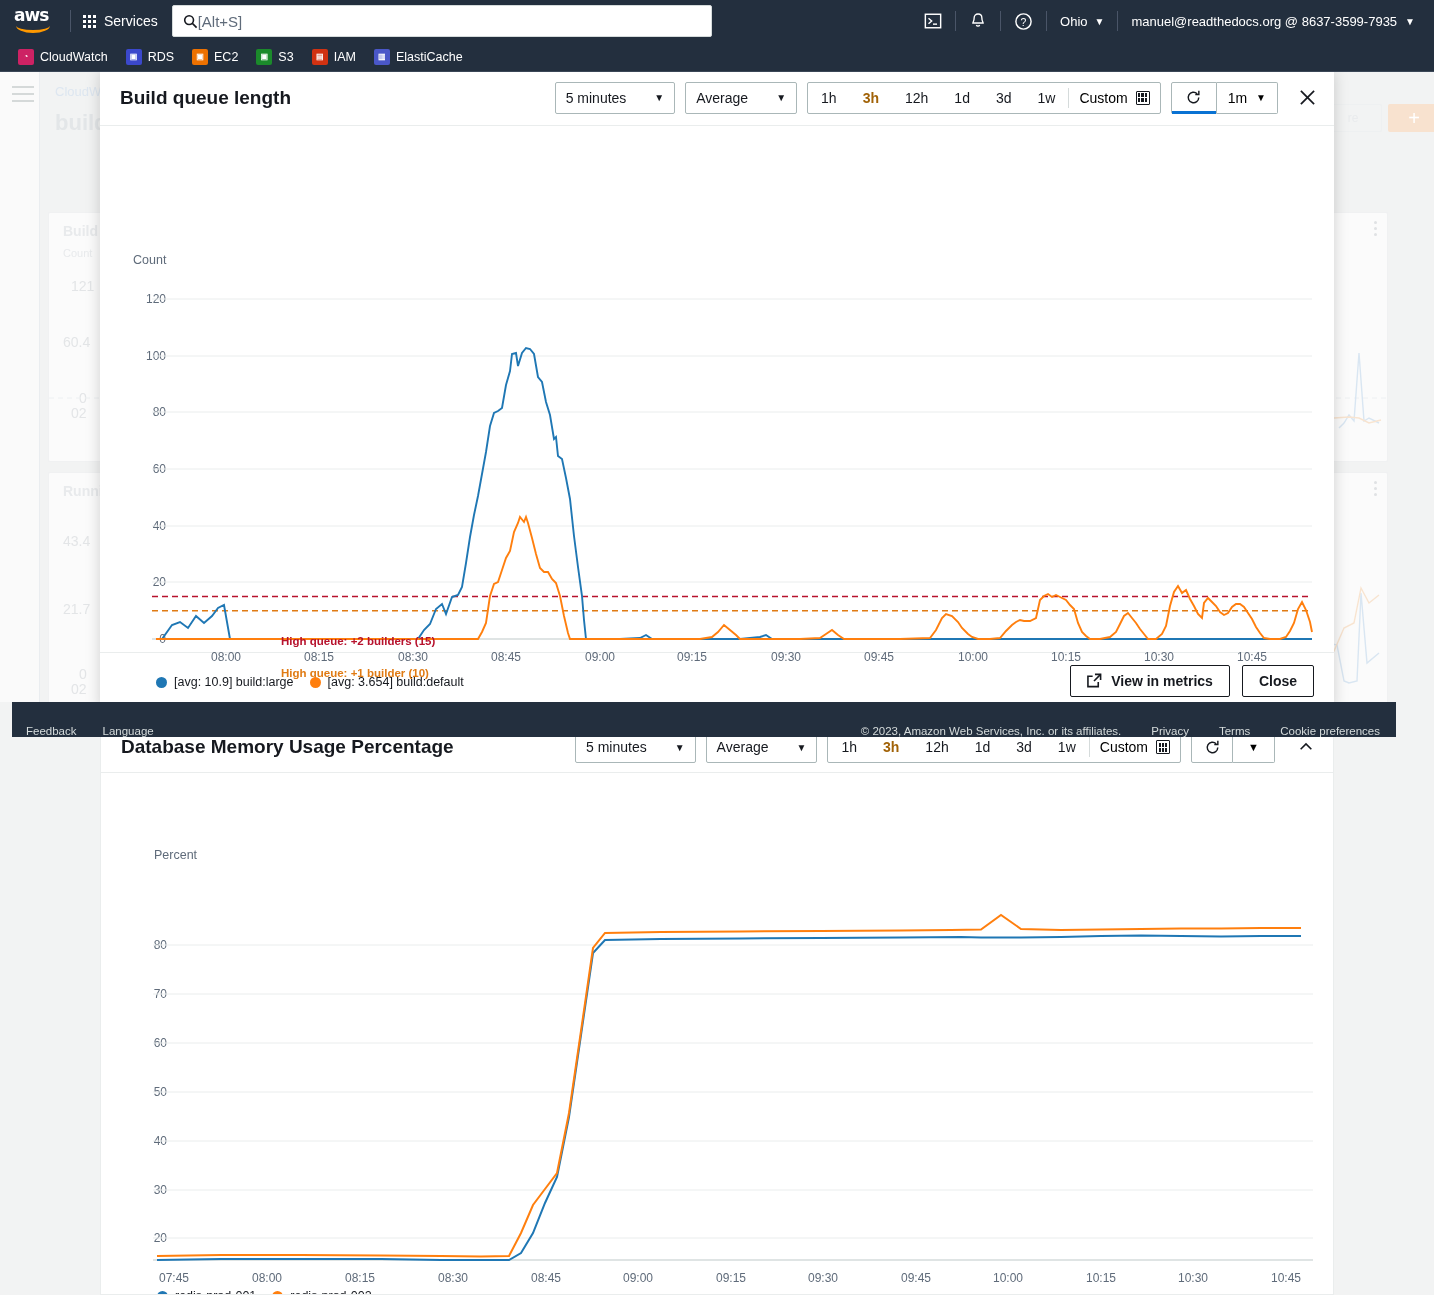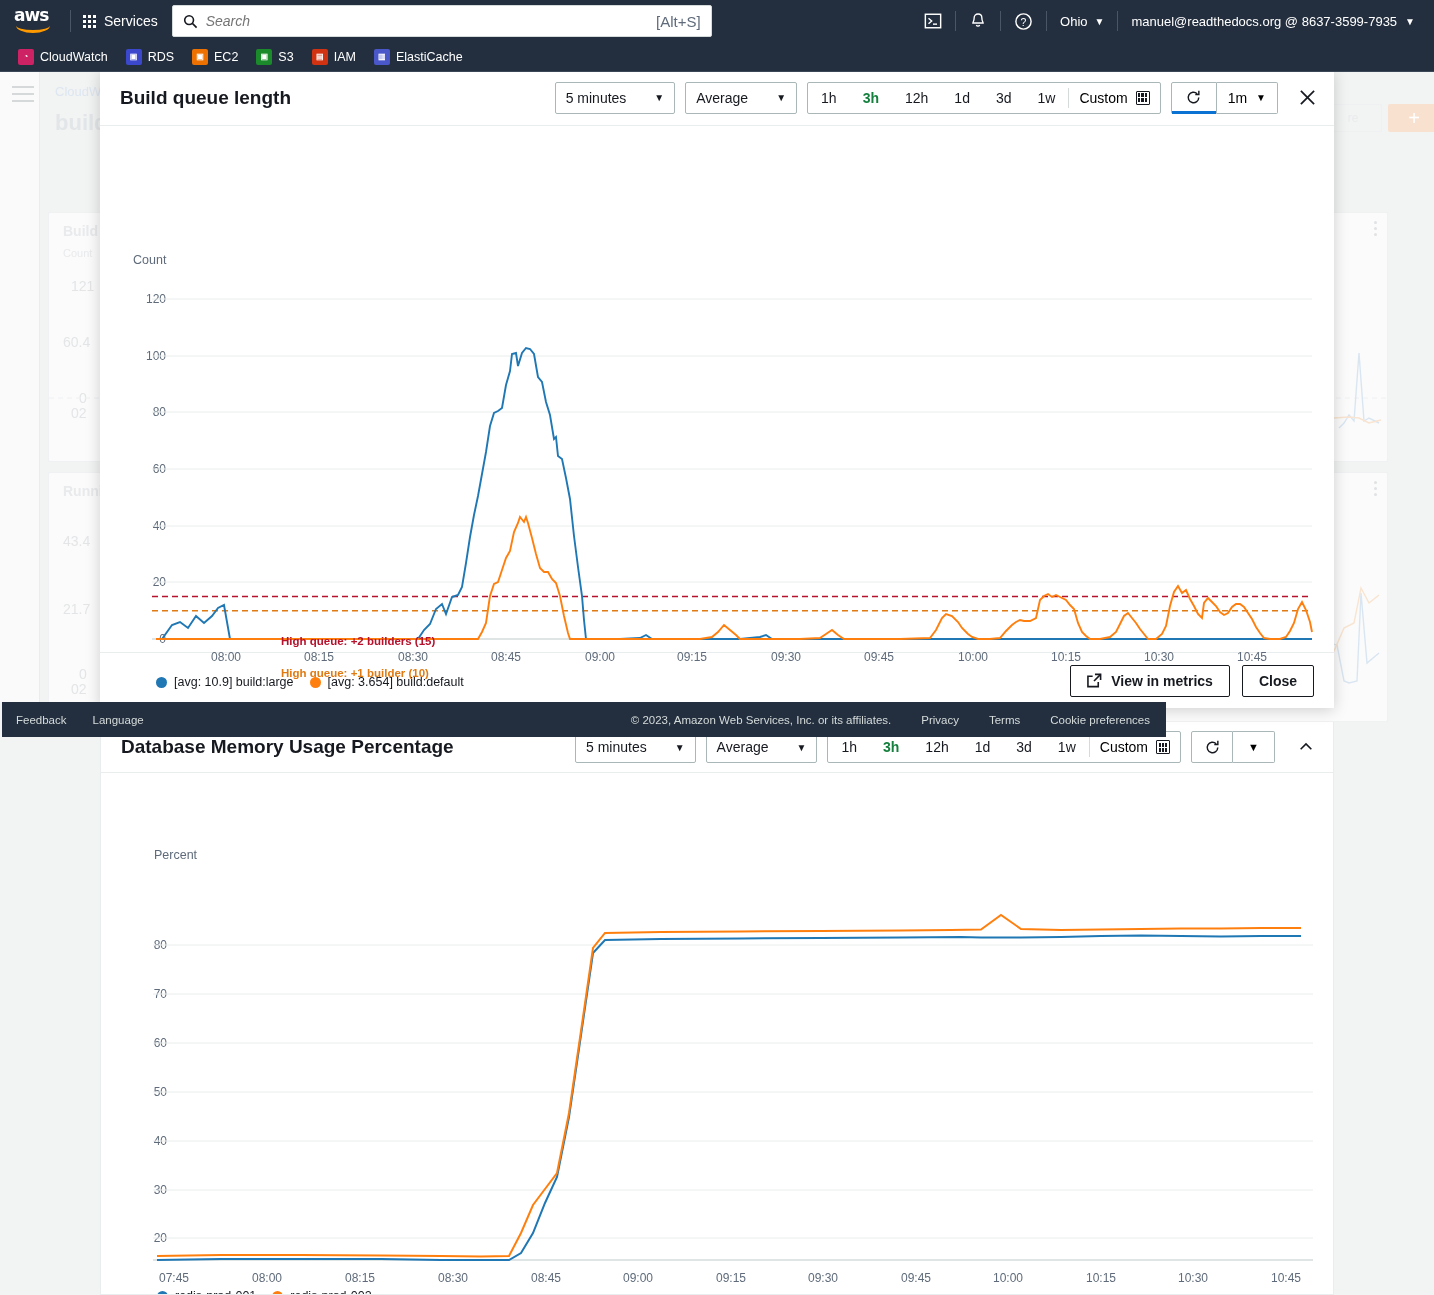--- a/index.html
+++ b/index.html
@@ -100,21 +100,21 @@
     color:#16191f; cursor:pointer; white-space:nowrap;
   }
   .sel .car { font-size:10px; }
   .rangebar {
     height:32px; border:1px solid #aab7b8; border-radius:2px; background:#fff;
     display:flex; align-items:stretch; font-size:14px; overflow:hidden;
   }
   .rangebar .rb {
     padding:0 13px; display:flex; align-items:center; color:#16191f; cursor:pointer;
   }
-  .rangebar .rb.active { color:#15803d; font-weight:bold; }
+  .rangebar .rb.active { color:#a16207; font-weight:bold; }
   .rangebar .rsep { width:1px; background:#d5dbdb; margin:5px 0; }
   .rangebar .custom { padding:0 10px; display:flex; align-items:center; gap:8px; cursor:pointer; }
   .cal {
     width:14px; height:14px; border:1.6px solid #16191f; border-radius:1px;
     display:grid; grid-template-columns:repeat(3,1fr); gap:1px; padding:1.5px;
   }
   .cal i { background:#16191f; display:block; }
   .refresh-group { display:flex; align-items:stretch; height:32px; }
   .refbtn {
     width:46px; border:1px solid #aab7b8; border-radius:2px 0 0 2px; background:#fff;
@@ -138,22 +138,22 @@
   .chart-wrap { position:absolute; inset:0; }
   .axis-unit { position:absolute; font-size:12.5px; color:#5f6b7a; }
   .ylab { position:absolute; font-size:12px; color:#5f6b7a; text-align:right; transform:translateY(-50%); }
   .xlab { position:absolute; font-size:12px; color:#5f6b7a; transform:translateX(-50%); }
   .legend { position:absolute; display:flex; align-items:center; gap:16px; font-size:12.5px; color:#16191f; }
   .legend .li { display:flex; align-items:center; gap:7px; cursor:pointer; }
   .legend .dot { width:11px; height:11px; border-radius:50%; display:block; }
 
   
   .awsfoot {
-    position:absolute; left:2px; top:702px; width:1164px; height:35px;
-    background:#232f3e; display:flex; align-items:center; z-index:50;
+    position:absolute; left:12px; top:702px; width:1384px; height:35px;
+    background:#232f3e; display:flex; align-items:flex-end; z-index:50;
     font-size:11.5px; color:#d5dbdb;
   }
   .awsfoot .l { display:flex; gap:26px; padding-left:14px; }
   .awsfoot .r { margin-left:auto; display:flex; gap:30px; padding-right:16px; align-items:center; }
   .awsfoot a { color:#d5dbdb; text-decoration:none; cursor:pointer; }
 
   
   .panel2 {
     position:absolute; left:100px; top:722px; width:1234px; height:573px;
     background:#fff; z-index:20; border:1px solid #eaeded; border-top:none;
@@ -189,21 +189,20 @@
         <i></i>
         <i></i>
       </span>
     <span>Services</span>
   </div>
   <div class="searchwrap">
     <svg width="15" height="15" viewBox="0 0 16 16">
       <circle cx="6.5" cy="6.5" r="4.7" fill="none" stroke="#16191f" stroke-width="1.7"></circle>
       <line x1="10" y1="10" x2="14.5" y2="14.5" stroke="#16191f" stroke-width="1.7"></line>
     </svg>
-    <input type="text" placeholder="Search" style="">
     <span class="alt">[Alt+S]</span>
   </div>
   <div class="navright">
     <div class="item">
       <svg width="18" height="18" viewBox="0 0 20 20">
         <rect x="1.5" y="2.5" width="17" height="15" fill="none" stroke="#fff" stroke-width="1.6"></rect>
         <polyline points="5,7 8.5,10 5,13" fill="none" stroke="#fff" stroke-width="1.6"></polyline>
         <line x1="10" y1="13.5" x2="14.5" y2="13.5" stroke="#fff" stroke-width="1.6"></line>
       </svg>
     </div>

